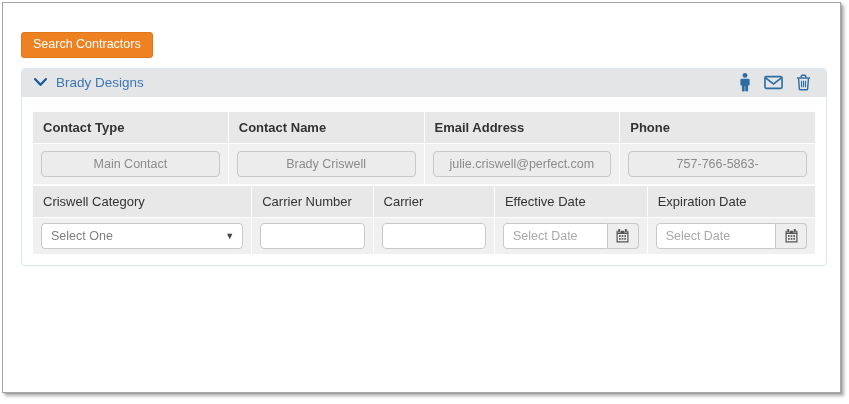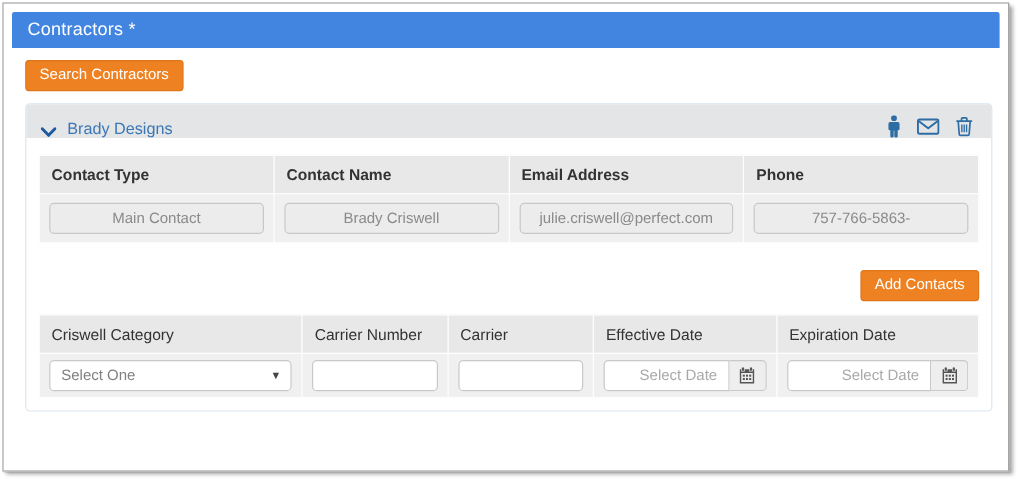--- a/index.html
+++ b/index.html
@@ -13,29 +13,29 @@
     position:absolute; left:2px; top:2px; width:839px; height:391px;
     background:#fff; border:1px solid #a5a5a5;
     box-shadow:3px 3px 3px rgba(110,110,110,.55), 1px 1px 0 rgba(160,160,160,.35);
     padding:7px;
   }
   .titlebar {
     background:#4285e0; color:#fff; height:30px; line-height:30px;
     padding:0 13px; font-size:15px; font-weight:400;
     border-radius:2px 2px 0 0; letter-spacing:.2px;
   }
-  .content { padding:10px 6px 0 11px; }
+  .content { padding:10px 6px 0 11px;margin-top:12px; }
   .btn-orange {
     display:inline-block; background:#ee8222; border:1px solid #e0761a; color:#fff;
     font-size:12.5px; font-family:inherit; padding:5px 11px; border-radius:3px;
     cursor:pointer; line-height:1.1;
   }
   .panel { border:1px solid #d9e6ef; border-radius:4px; margin-top:10px; background:#fff; }
   .panel-header {
-    background:#e3e5e7; height:28px; display:flex; align-items:flex-end;
+    background:#e3e5e7; height:28px; display:flex; align-items:center;
     padding:0 12px; border-radius:3px 3px 0 0; color:#3b76b5; font-size:13.5px;
   }
   .chevron { display:inline-flex; margin-right:9px; color:#1d5a9e; cursor:pointer; }
   .panel-title { cursor:pointer; }
   .panel-icons { margin-left:auto; display:flex; align-items:center; gap:13px; color:#2e6da4; padding-right:3px; }
   .panel-icons span { display:inline-flex; cursor:pointer; }
   .panel-body { padding:14px 10px 10px; }
   table.grid { width:100%; border-collapse:collapse; font-size:13px; color:#333; table-layout:fixed; }
   .grid th, .grid td { border:1px solid #fdfdfd; }
   .grid thead th { background:#e8e8e8; text-align:left; padding:8px 10px; font-weight:700; }
@@ -45,39 +45,36 @@
   .field {
     height:26px; width:100%; border:1px solid #c8c8c8; border-radius:4px;
     padding:0 9px; font-size:12.5px; font-family:inherit; background:#fff; color:#555;
   }
   .field.disabled { background:#ececec; color:#8a8a8a;text-align:center; }
   .field::placeholder { color:#a9a9a9; opacity:1; }
   .select-wrap { position:relative; }
   select.field { appearance:none; -webkit-appearance:none; -moz-appearance:none; color:#808080; padding-right:22px; cursor:pointer; }
   .caret { position:absolute; right:9px; top:50%; transform:translateY(-50%); font-size:9px; color:#444; pointer-events:none; line-height:1; }
   .input-group { display:flex; }
-  .input-group .field { border-radius:4px 0 0 4px; flex:1; min-width:0;text-align:right; }
+  .input-group .field { border-radius:4px 0 0 4px; flex:1; min-width:0; }
   .addon {
     width:31px; background:#eee; border:1px solid #c8c8c8; border-left:0;
     border-radius:0 4px 4px 0; display:flex; align-items:center; justify-content:center;
     color:#555; cursor:pointer; flex:0 0 31px;
   }
   .btn-row { display:flex; justify-content:flex-end; }
   .btn-row.contacts-row { margin:22px 0 11px; }
   .btn-row.insurance-row { margin:21px 0 2px; }
   svg { display:block; }
 </style>
 </head>
 <body>
 
 <div class="window">
 
-  <div class="titlebar">
-    <span>Contractors *</span>
-  </div>
 
   <div class="content">
 
     <button class="btn-orange">Search Contractors</button>
 
     <div class="panel">
 
       <div class="panel-header">
         <span class="chevron">
           <svg width="13" height="9" viewBox="0 0 13 9">
@@ -131,23 +128,20 @@
               <td>
                 <input class="field disabled" readonly="" value="julie.criswell@perfect.com" style="">
               </td>
               <td>
                 <input class="field disabled" readonly="" value="757-766-5863-" style="">
               </td>
             </tr>
           </tbody>
         </table>
 
-        <div class="btn-row contacts-row">
-          <button class="btn-orange">Add Contacts</button>
-        </div>
 
         <table class="grid light insurance">
           <colgroup>
             <col style="width:28%">
               <col style="width:15.5%">
               <col style="width:15.5%">
             <col style="width:19.5%">
               <col style="width:21.5%">
           </colgroup>
           <thead>

